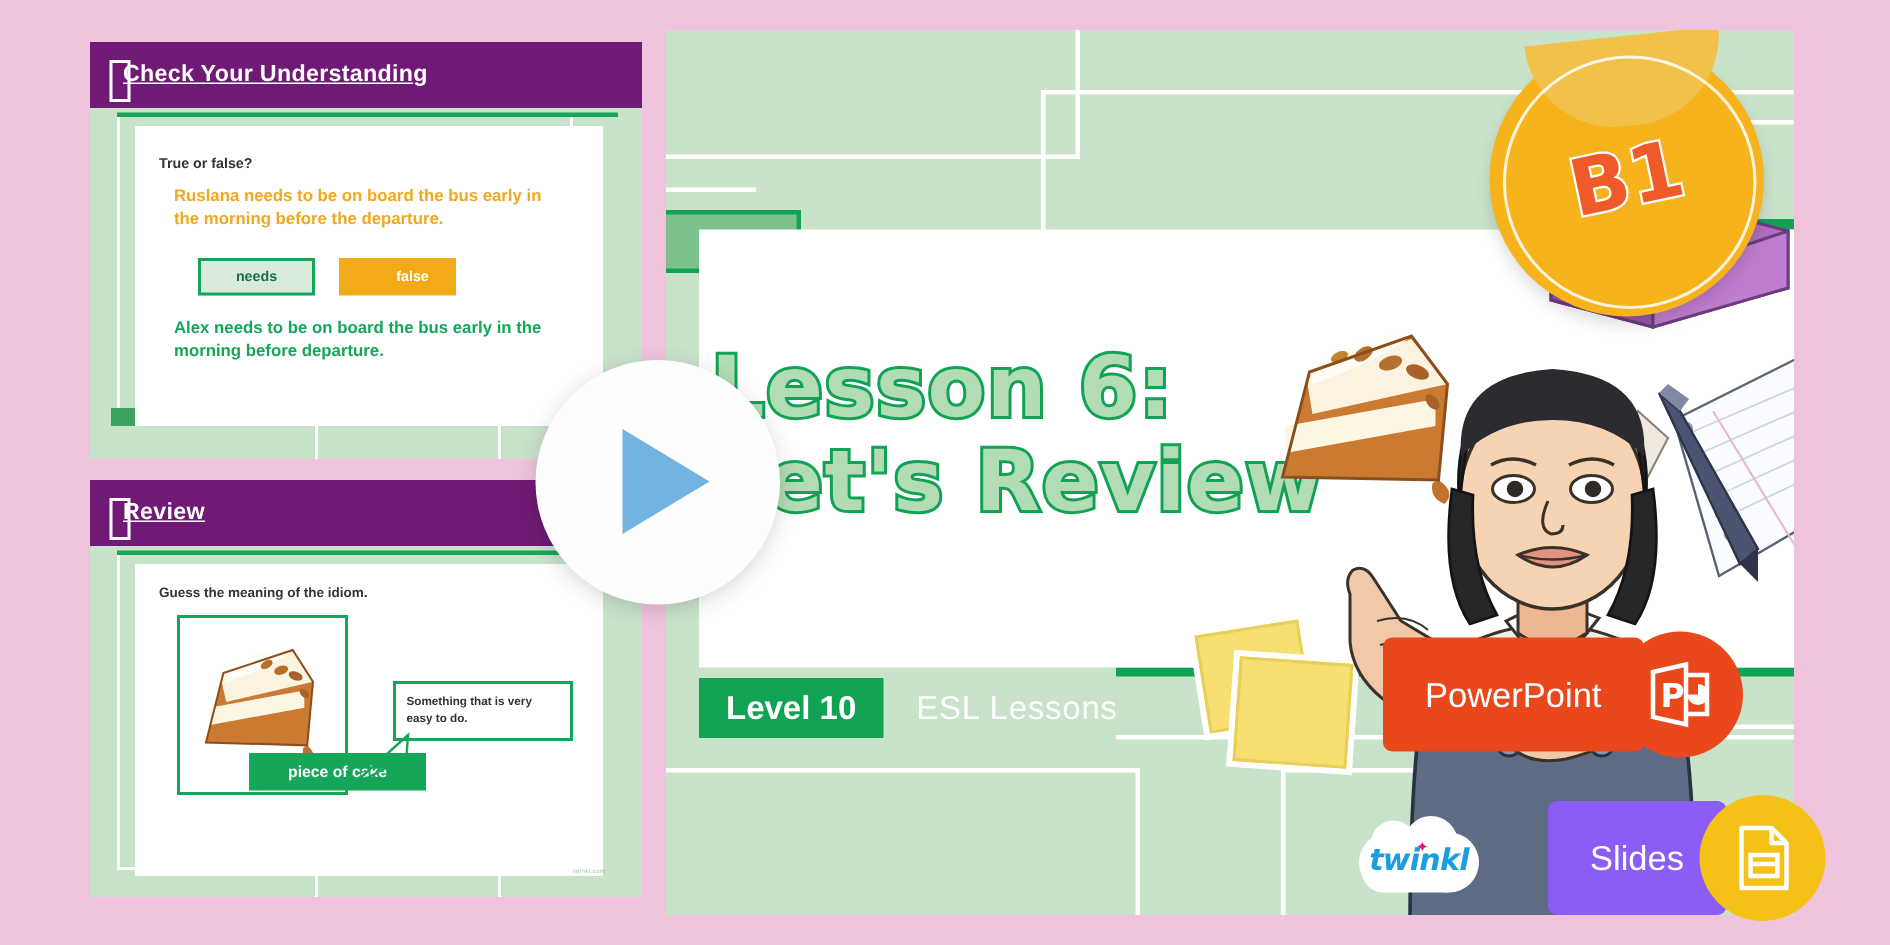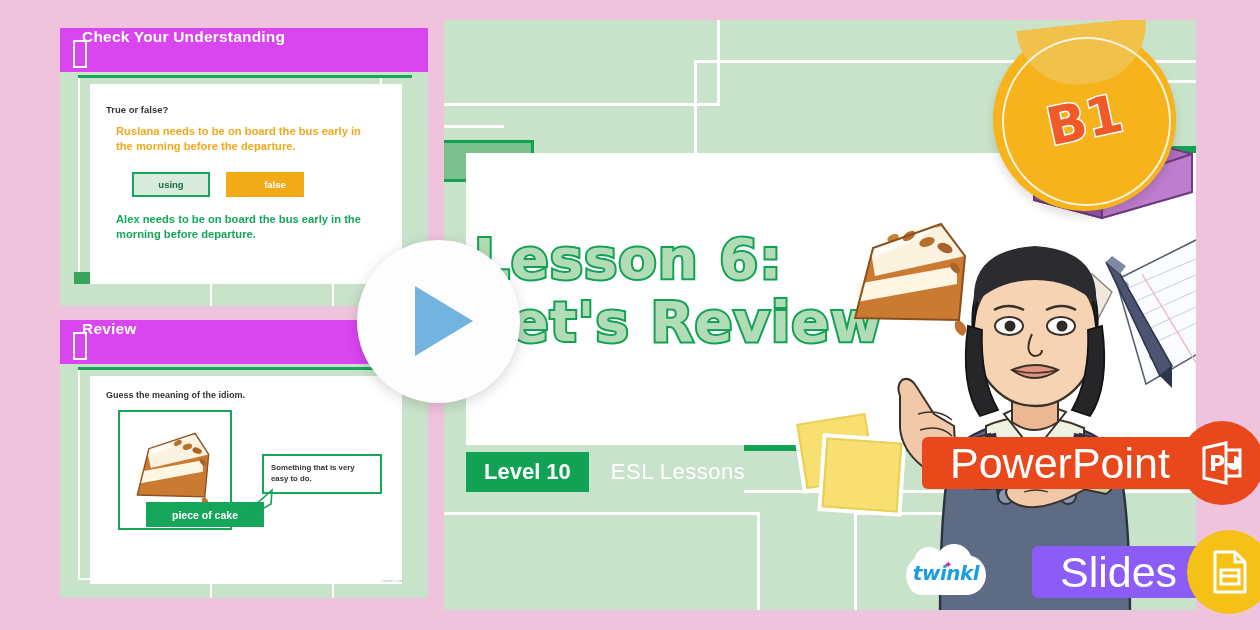--- a/index.html
+++ b/index.html
@@ -17,24 +17,25 @@
     background:#ffffff;
     overflow:hidden;
   }
   .slide-bg{position:absolute;left:0;top:0;right:0;bottom:0;background:#c9e2ca;}
   .slide-bg .wbox{position:absolute;border:2px solid #ffffff;}
   .slide-bg .gbar{position:absolute;background:#3aa45f;}
   .slide-inner{
     position:absolute;background:#fff;
   }
   .slide-title{
-    position:absolute;background:#d946ef;color:#fff;
-    font-weight:bold;display:flex;
+    position:absolute;background:#701a75;color:#fff;
+    font-weight:bold;display:flex;align-items:center;
     padding-left:22px;box-sizing:border-box;
     letter-spacing:.2px;
+    text-decoration:underline;
   }
   .slide-title-rule{position:absolute;background:#16a65a;}
   .title-tick{position:absolute;border:2px solid #ffffff;background:transparent;}
 
   
   #slide1{left:60px;top:28px;width:368px;height:278px;}
   #slide1 .slide-bg{background:#c9e2ca;}
   #slide1 .slide-title{left:0;top:0;width:368px;height:44px;font-size:15.5px;}
   #slide1 .slide-inner{left:30px;top:56px;width:312px;height:200px;}
   .s1text{position:absolute;}
@@ -46,21 +47,21 @@
   .tfbtn.true{background:#d9ebdc;border:2px solid #16a65a;color:#16713f;}
   .tfbtn.false{background:#f3aa17;color:#ffffff;padding-left:20px;}
 
   
   #slide2{left:60px;top:320px;width:368px;height:278px;}
   #slide2 .slide-title{left:0;top:0;width:368px;height:44px;font-size:15.5px;}
   #slide2 .slide-inner{left:30px;top:56px;width:312px;height:208px;}
   .s2q{position:absolute;font-size:9px;color:#333;font-weight:600;}
   .cakebox{position:absolute;border:2px solid #16a65a;background:#fff;}
   .cakelabel{position:absolute;background:#16a65a;color:#fff;font-size:10.5px;
-    font-weight:bold;display:flex;align-items:center;justify-content:center;}
+    font-weight:bold;display:flex;align-items:center;justify-content:center;margin-left:20px;}
   .defbox{position:absolute;border:2px solid #16a65a;background:#fff;
     font-size:7.8px;color:#333;padding:6px 7px;box-sizing:border-box;line-height:1.45;font-weight:600;}
   .taskbox{position:absolute;border:2px solid #16a65a;background:#16a65a;color:#fff;
     font-size:9px;font-weight:bold;display:flex;align-items:center;justify-content:center;}
   .wm{position:absolute;font-size:4px;color:#9bbd9f;letter-spacing:.3px;}
 
   
   #main{position:absolute;left:444px;top:20px;width:752px;height:590px;overflow:hidden;background:#c9e2ca;}
   .mbg{position:absolute;left:0;top:0;width:752px;height:590px;background:#c9e2ca;}
   .mbg .wline{position:absolute;background:#ffffff;}
@@ -107,22 +108,22 @@
   .twinkl .c4{position:absolute;left:44px;top:22px;width:28px;height:26px;background:#fff;border-radius:50%;}
   .twinkl .tw{position:absolute;left:0;top:14px;width:80px;text-align:center;
     font-family:"DejaVu Sans", sans-serif;font-size:20px;font-weight:bold;color:#1a9ee0;font-style:italic;letter-spacing:-.5px;}
   .twinkl .star{position:absolute;left:38px;top:12px;font-size:10px;color:#e6187f;}
 
   
   .sticky{position:absolute;background:#f7df72;border:2px solid #e8cf55;box-shadow:0 0 0 4px #fff;}
 
   
   .fmt{position:absolute;display:flex;align-items:center;z-index:60;}
-  .fmt .pill{height:52px;display:flex;align-items:center;padding:0 28px;
-    font-size:43px;color:#fff;border-radius:6px 0 0 6px;}
+  .fmt .pill{height:76px;display:flex;align-items:center;padding:0 28px;
+    font-size:23px;color:#fff;border-radius:6px 0 0 6px;}
   .fmt .orb{width:84px;height:84px;border-radius:50%;display:flex;align-items:center;justify-content:center;margin-left:-18px;}
   #fmt-ppt{left:922px;top:421px;}
   #fmt-ppt .pill{background:#e8481c;border-radius:6px;}
   #fmt-ppt .orb{background:#e8481c;}
   #fmt-slides{left:1032px;top:530px;}
   #fmt-slides .pill{background:#8b5cf6;border-radius:6px;}
   #fmt-slides .orb{background:#f6c117;}
 
   
   .ill{position:absolute;}
@@ -141,21 +142,21 @@
 
     <div class="slide-title">
       <span>Check Your Understanding</span>
     </div>
     <div class="title-tick" style="left:13px;top:12px;width:10px;height:24px;"></div>
     <div class="slide-title-rule" style="left:18px;top:47px;width:334px;height:3px;"></div>
 
     <div class="slide-inner">
       <div class="s1text s1q" style="left:16px;top:20px;">True or false?</div>
       <div class="s1text s1stmt" style="left:26px;top:40px;width:250px;">Ruslana needs to be on board the bus early in the morning before the departure.</div>
-      <div class="tfbtn true" style="left:42px;top:88px;width:78px;">using</div>
+      <div class="tfbtn true" style="left:42px;top:88px;width:78px;">needs</div>
       <div class="tfbtn false" style="left:136px;top:88px;width:78px;">false</div>
       <div class="s1text s1ans" style="left:26px;top:128px;width:250px;">Alex needs to be on board the bus early in the morning before departure.</div>
     </div>
   </div>
 
   <div class="slide" id="slide2">
     <div class="slide-bg">
       <div class="wbox" style="left:18px;top:48px;width:300px;height:208px;"></div>
       <div class="wbox" style="left:150px;top:240px;width:120px;height:50px;"></div>
     </div>

